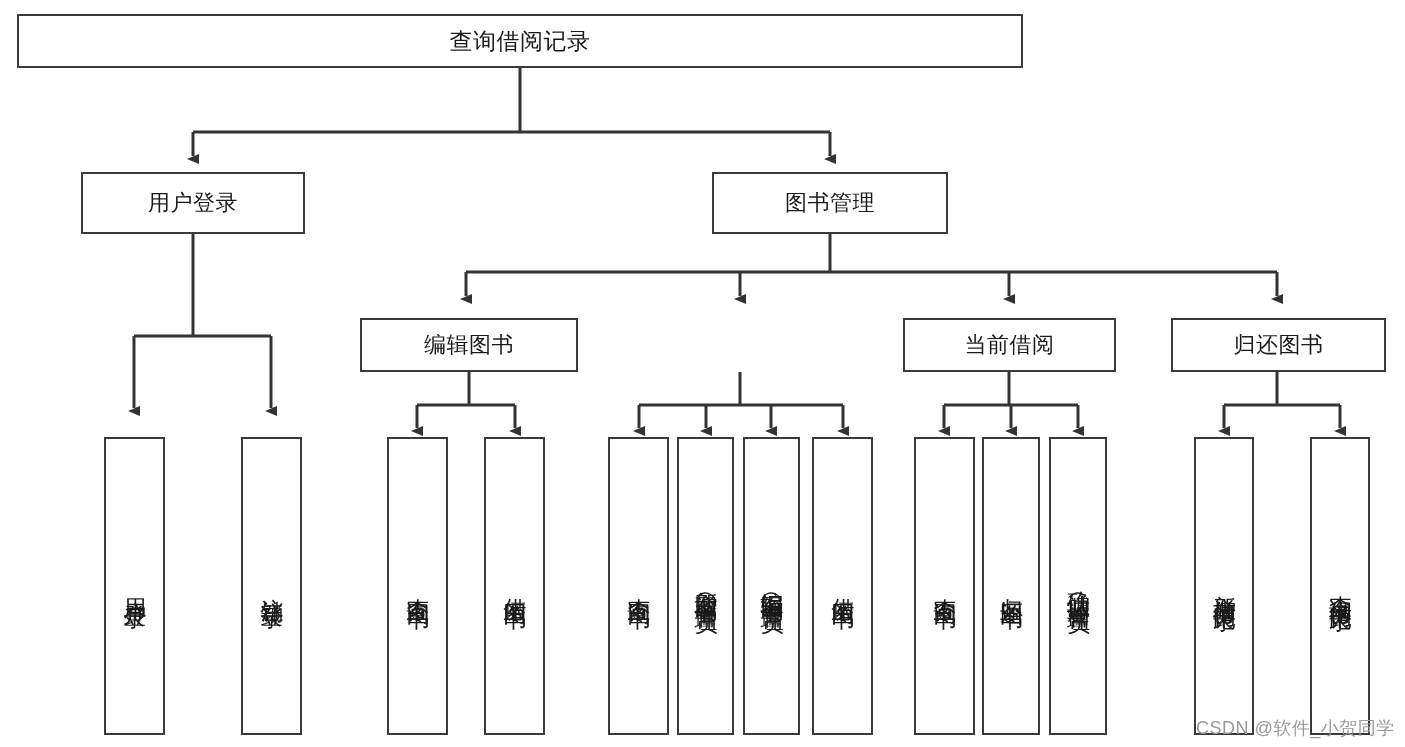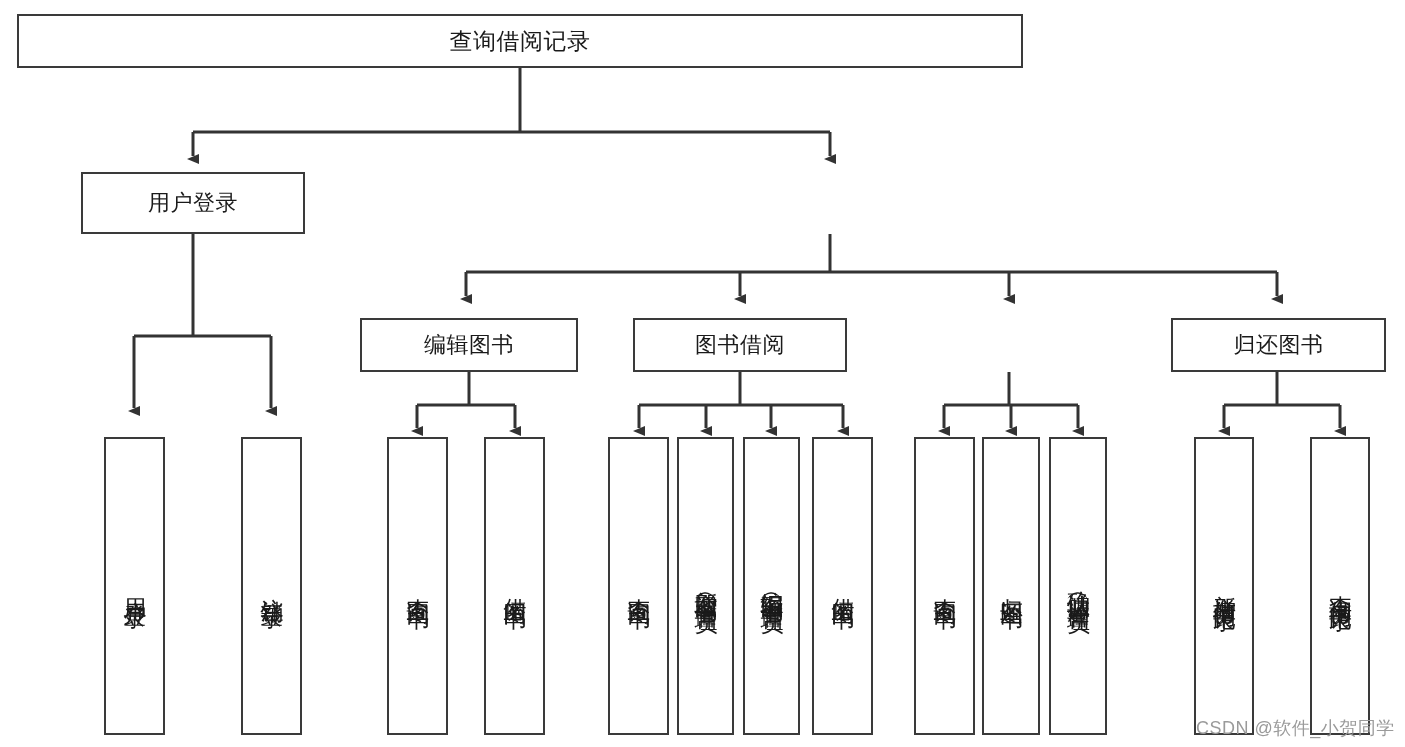--- a/index.html
+++ b/index.html
@@ -121,26 +121,29 @@
     </g>
   </svg>
 
   <div class="node horizontal" id="node-root" style="left:17px; top:14px; width:1006px; height:54px;">
     <span class="label">查询借阅记录</span>
   </div>
 
   <div class="node horizontal" style="left:81px; top:172px; width:224px; height:62px;">
     <span class="label">用户登录</span>
   </div>
+  <div class="node horizontal" style="left:712px; top:172px; width:236px; height:62px;">
+    <span class="label">图书管理</span>
+  </div>
 
   <div class="node horizontal" style="left:360px; top:318px; width:218px; height:54px;">
     <span class="label">编辑图书</span>
   </div>
-  <div class="node horizontal" style="left:633px; top:318px; width:214px; height:54px;">
-    <span class="label">图书借阅</span>
+  <div class="node horizontal" style="left:903px; top:318px; width:213px; height:54px;">
+    <span class="label">当前借阅</span>
   </div>
   <div class="node horizontal" style="left:1171px; top:318px; width:215px; height:54px;">
     <span class="label">归还图书</span>
   </div>
 
   <div class="node vertical" style="left:104px; top:437px; width:61px; height:298px;">
     <span class="label">用户登录</span>
   </div>
   <div class="node vertical" style="left:241px; top:437px; width:61px; height:298px;">
     <span class="label">注销登录</span>

